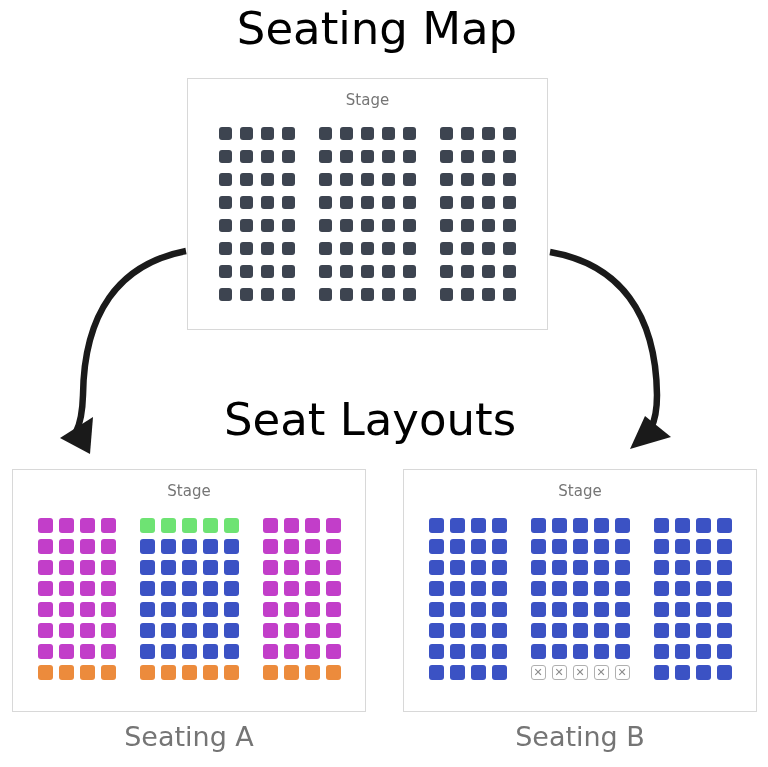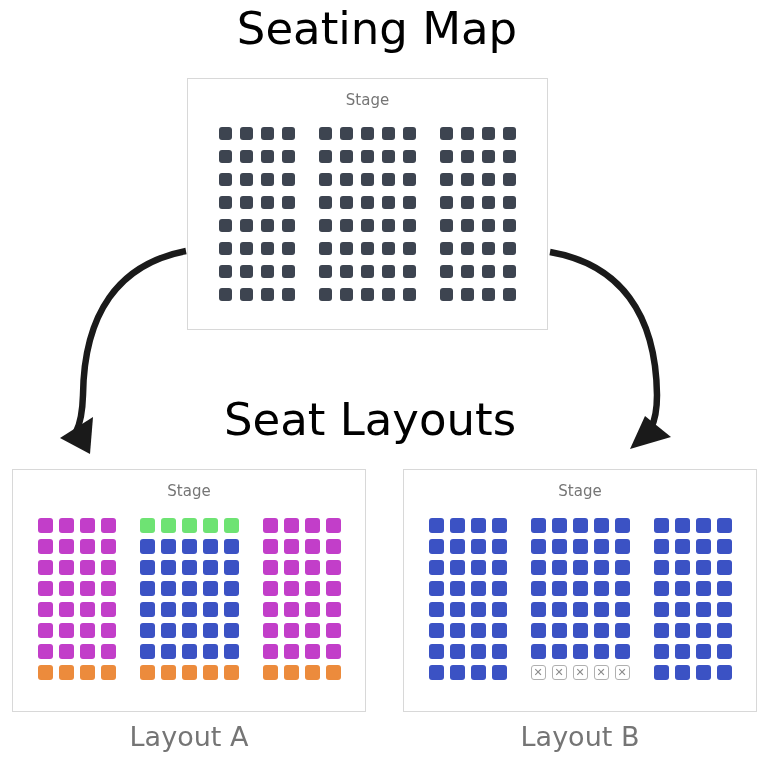--- a/index.html
+++ b/index.html
@@ -406,16 +406,16 @@
           <div class="seat blue" style="background: rgb(59, 82, 196);"></div>
           <div class="seat blue" style="background: rgb(59, 82, 196);"></div>
           <div class="seat blue" style="background: rgb(59, 82, 196);"></div>
           <div class="seat blue" style="background: rgb(59, 82, 196);"></div>
           <div class="seat blue" style="background: rgb(59, 82, 196);"></div>
           <div class="seat blue" style="background: rgb(59, 82, 196);"></div>
         </div>
       </div>
   </div>
 
-  <div class="caption caption-a">Layout A</div>
-  <div class="caption caption-b">Layout B</div>
+  <div class="caption caption-a">Seating A</div>
+  <div class="caption caption-b">Seating B</div>
 
 </div>
 
 </body></html>

